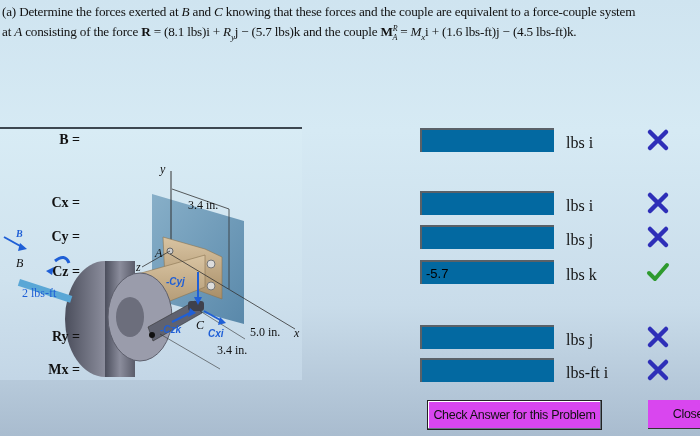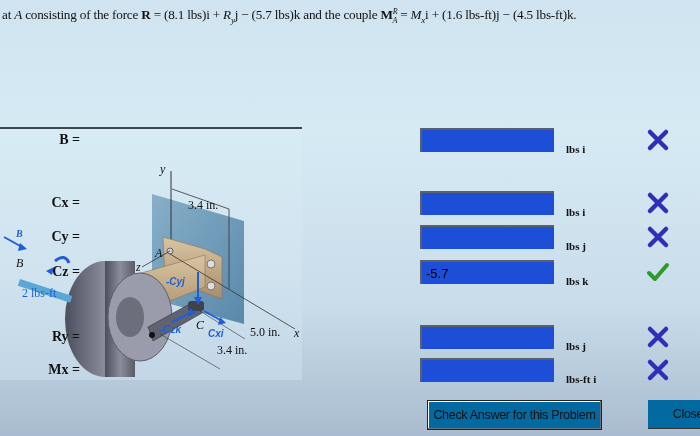--- a/index.html
+++ b/index.html
@@ -26,43 +26,44 @@
 
   .form-area { position:absolute; left:0; top:0; width:700px; height:436px; }
   .row { position:absolute; left:360px; height:26px; }
   .row .lbl {
     position:absolute; right:280px; top:4px; width:60px; text-align:right;
     font-weight:bold; font-size:14px; font-family:"Liberation Serif", serif;
   }
   .row input {
     position:absolute; left:60px; top:0; width:124px; height:20px;
     border:none; border-top:2px solid #5a6168; border-left:2px solid #5a6168;
-    background:#1d4ed8; font-family:"Liberation Sans", sans-serif; font-size:13px;
+    background:#0369a1; font-family:"Liberation Sans", sans-serif; font-size:13px;
     padding:1px 4px; box-sizing:content-box;
   }
   .row .unit {
-    position:absolute; left:206px; top:15px; white-space:nowrap;
-    font-size:11px; font-family:"Liberation Serif", serif;font-weight:bold;
+    position:absolute; left:206px; top:6px; white-space:nowrap;
+    font-size:16px; font-family:"Liberation Serif", serif;
   }
   .row .status {
     position:absolute; left:286px; top:0; width:24px; height:24px;
   }
 
   .btn {
     position:absolute; font-family:"Liberation Sans", sans-serif; font-size:12.5px;
     letter-spacing:-0.3px; color:#111; text-align:center; line-height:28px;
-    background:#0369a1;
+    background:#d946ef;
   }
   .btn-check { left:427px; top:400px; width:173px; height:28px; border:1px solid #222; box-shadow: inset -1px -1px 0 #6a7580, inset 1px 1px 0 #fff; }
   .btn-close { left:616px; top:400px; width:80px; height:28px; border-bottom:1px solid #333;margin-left:32px; }
 </style>
 </head>
 <body>
 
 <div class="problem">
+  <p><span>(a) Determine the forces exerted at </span><i>B</i><span> and </span><i>C</i><span> knowing that these forces and the couple are equivalent to a force-couple system</span></p>
   <p><span>at </span><i>A</i><span> consisting of the force </span><b>R</b><span> = (8.1 lbs)i + </span><i>R</i><sub style="font-size:9px;font-style:italic">y</sub><span>j − (5.7 lbs)k and the couple </span><b>M</b><sup style="font-size:8px;font-style:italic">R</sup><sub style="font-size:8px;font-style:italic;margin-left:-5px">A</sub><span> = </span><i>M</i><sub style="font-size:9px;font-style:italic">x</sub><span>i + (1.6 lbs-ft)j − (4.5 lbs-ft)k.</span></p>
 </div>
 
 <div class="figure-panel">
   <svg width="302" height="251" viewBox="0 0 302 251">
     <defs>
       <linearGradient id="drum" x1="0" y1="0" x2="1" y2="0">
         <stop offset="0" stop-color="#4b4e5c"></stop>
           <stop offset="0.5" stop-color="#8b8d9c"></stop>
           <stop offset="1" stop-color="#5a5c6a"></stop>

